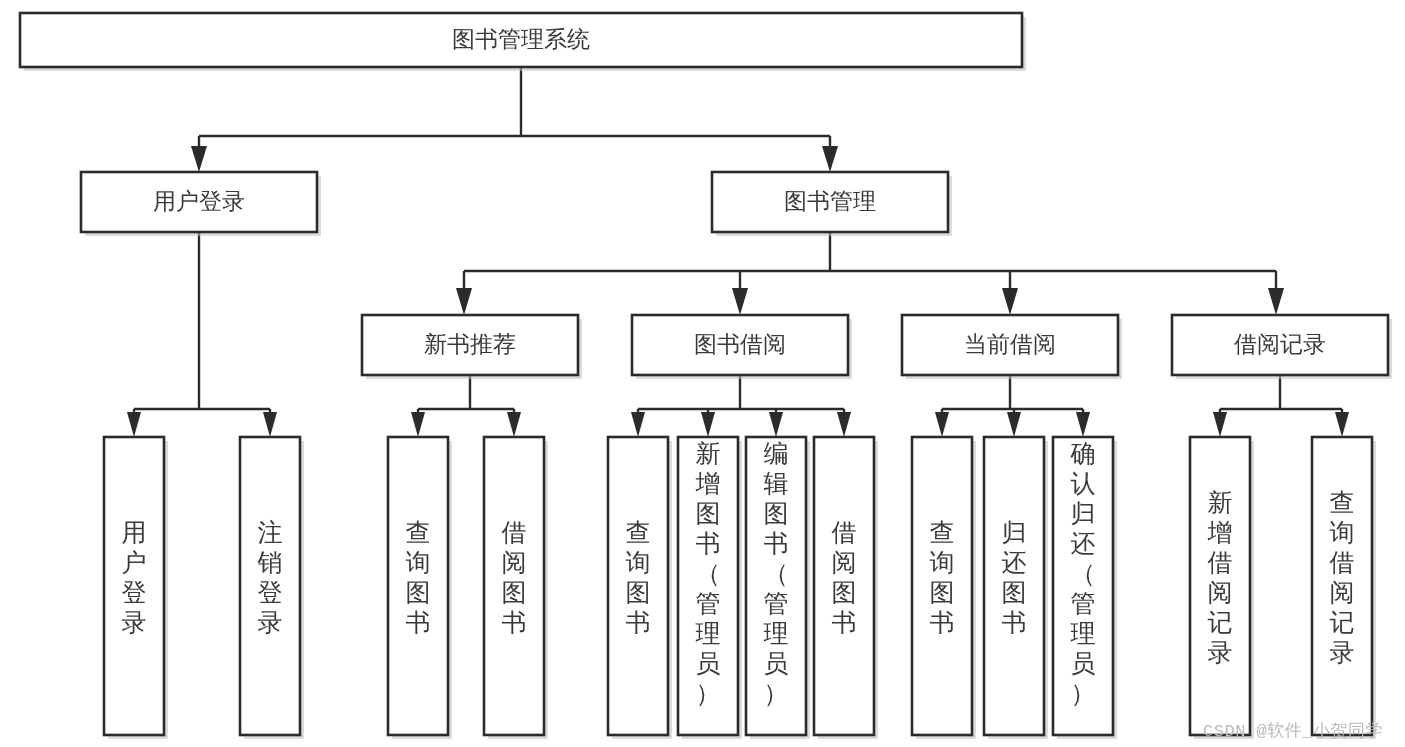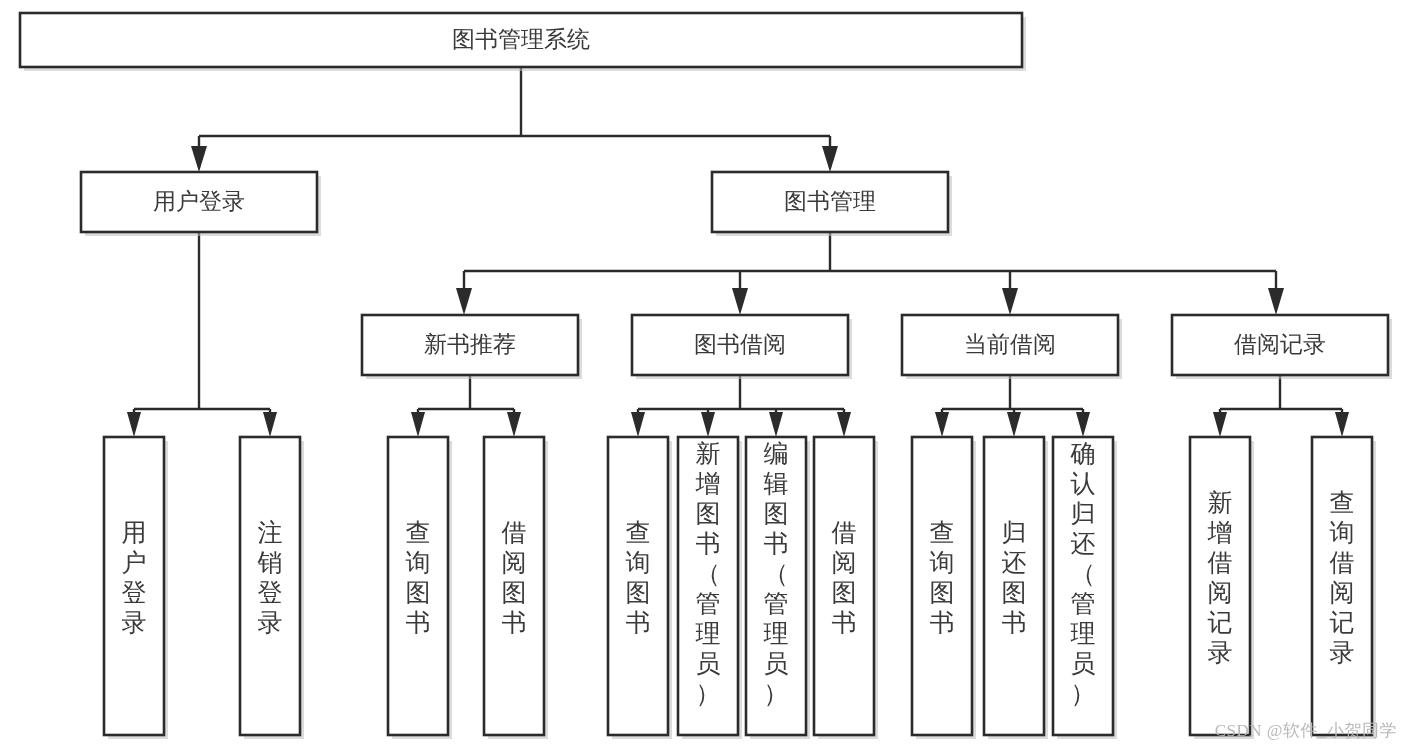--- a/index.html
+++ b/index.html
@@ -53,23 +53,23 @@
     dominant-baseline: middle;
   }
   .node-label-v {
     font-family: "Liberation Sans", "DejaVu Sans", sans-serif;
     font-size: 25px;
     fill: #3a3a3a;
     text-anchor: middle;
   }
   .watermark {
     position: absolute;
-    right: 8px;
+    right: 22px;
     bottom: 5px;
-    font-family: Liberation Serif, serif;
+    font-family: Liberation Mono, monospace;
     font-size: 17px;
     color: #b9b9b9;
     letter-spacing: 0.5px;
     white-space: nowrap;
     user-select: none;
   }
 </style>
 </head>
 <body>
 

